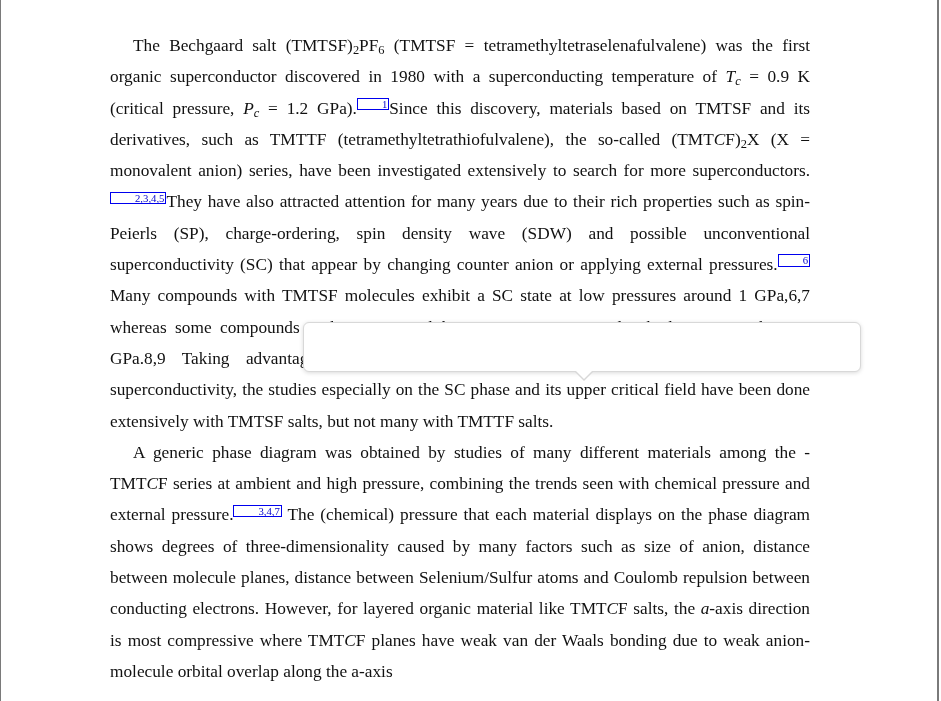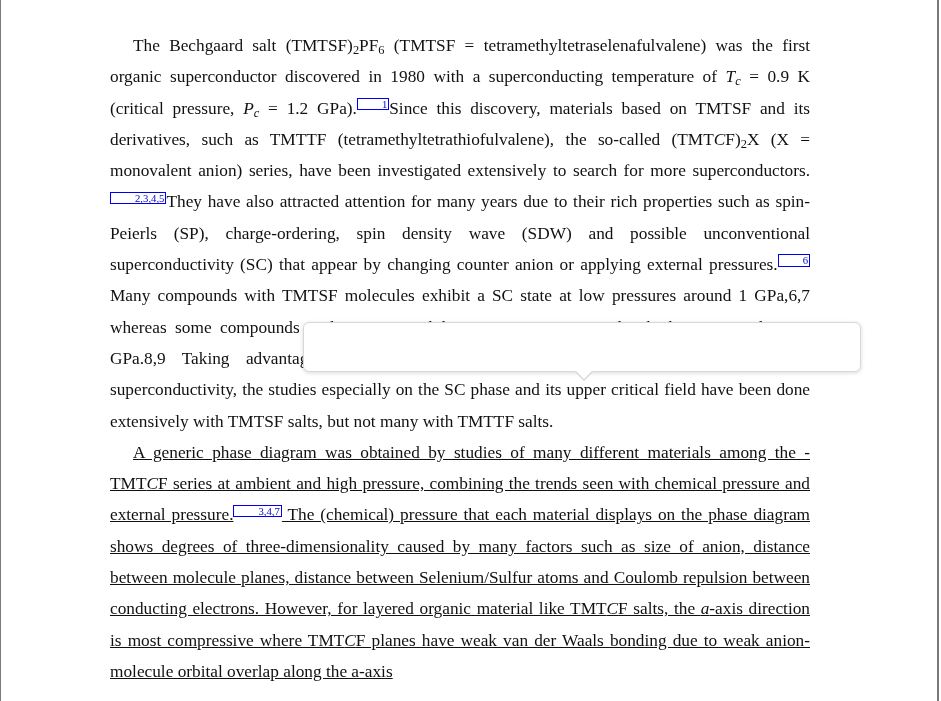--- a/index.html
+++ b/index.html
@@ -13,21 +13,21 @@
       border-left: 1px solid #7a7a7a; border-right: 2px solid #7a7a7a;
       background: #fff; box-sizing: border-box;
     }
     .text {
       position: absolute; left: 109px; top: 30px; width: 700px;
       font-family: "Liberation Serif", "DejaVu Serif", serif;
       font-size: 17.3px; line-height: 31.3px; color: #111;
       text-align: justify;
     }
     .para { margin: 0; text-indent: 23px; }
-    .para + .para { margin-top: 0; text-decoration: underline; }
+    .para + .para { margin-top: 0; }
     sub { font-size: 0.72em; vertical-align: -0.25em; line-height: 0; }
     .cite {
       border: 1px solid #0000ee; color: #0000cc;
       font-size: 0.62em; vertical-align: 0.55em; line-height: 1;
       padding: 0 1px; display: inline-block;
     }
     i, .it { font-style: italic; }
     .popup {
       position: absolute; left: 302px; top: 322px; width: 556px; height: 48px;
       background: #fff; border: 1px solid #d8d8d8; border-radius: 6px;

